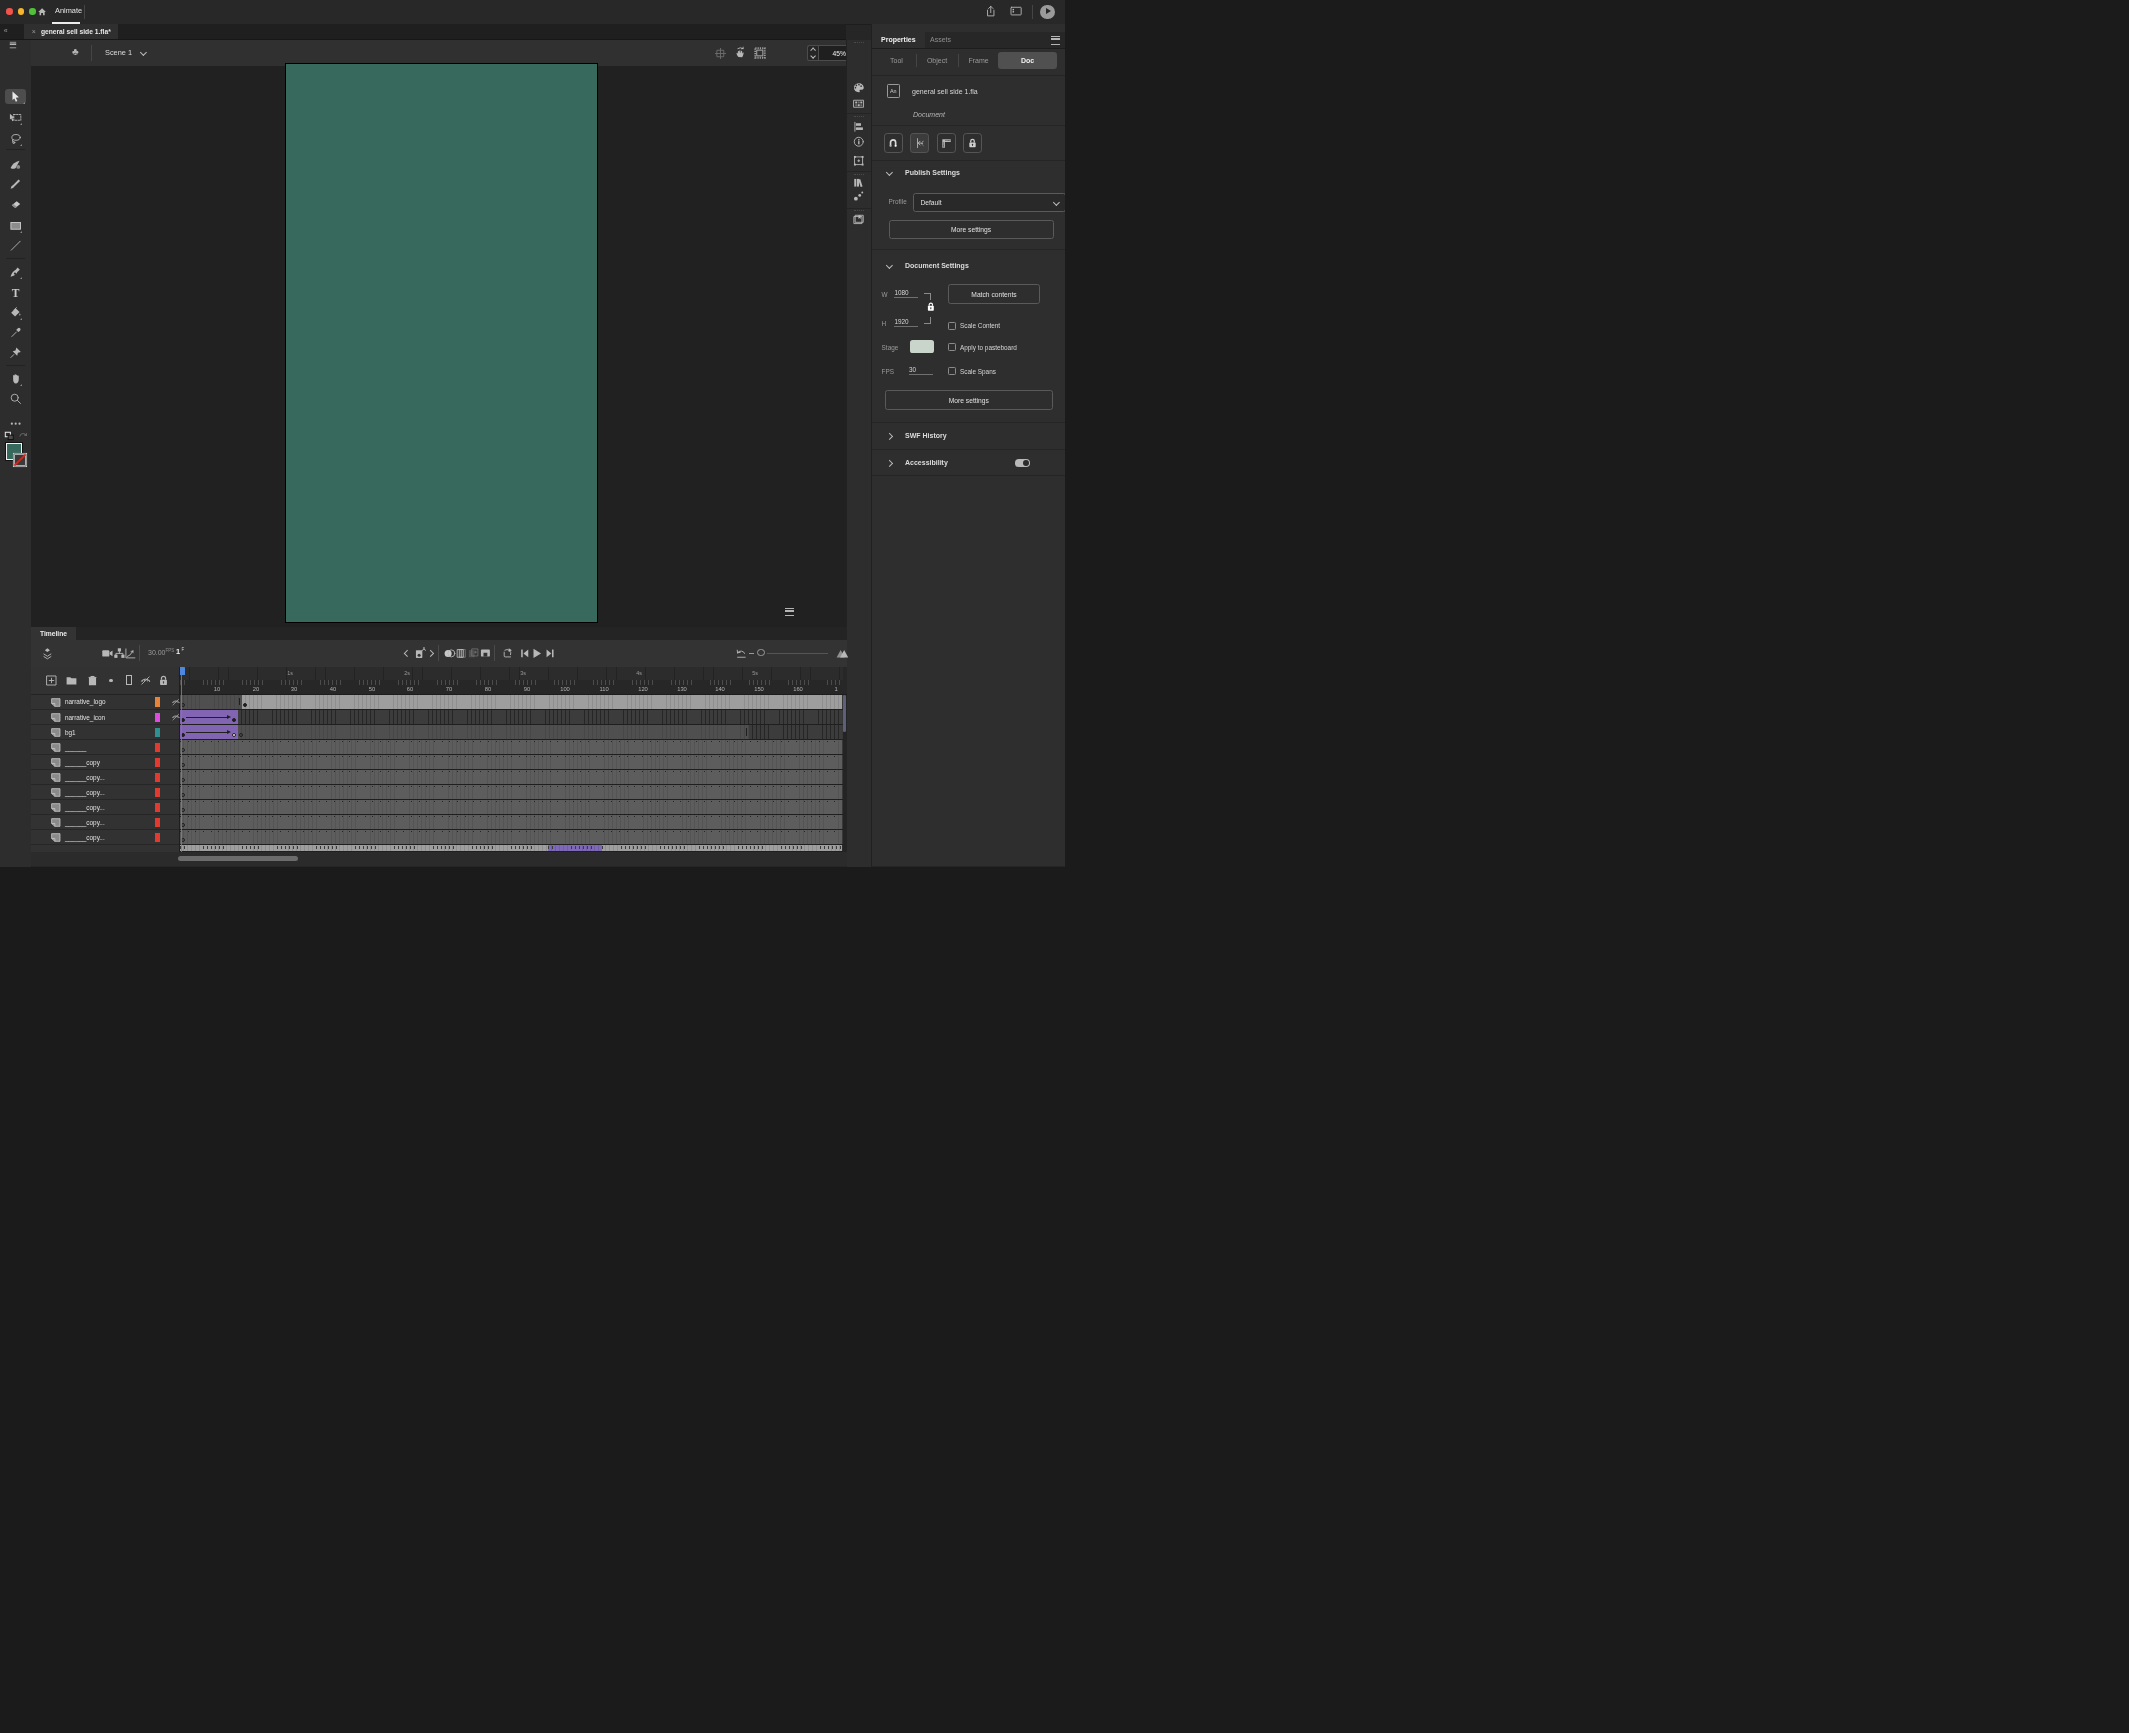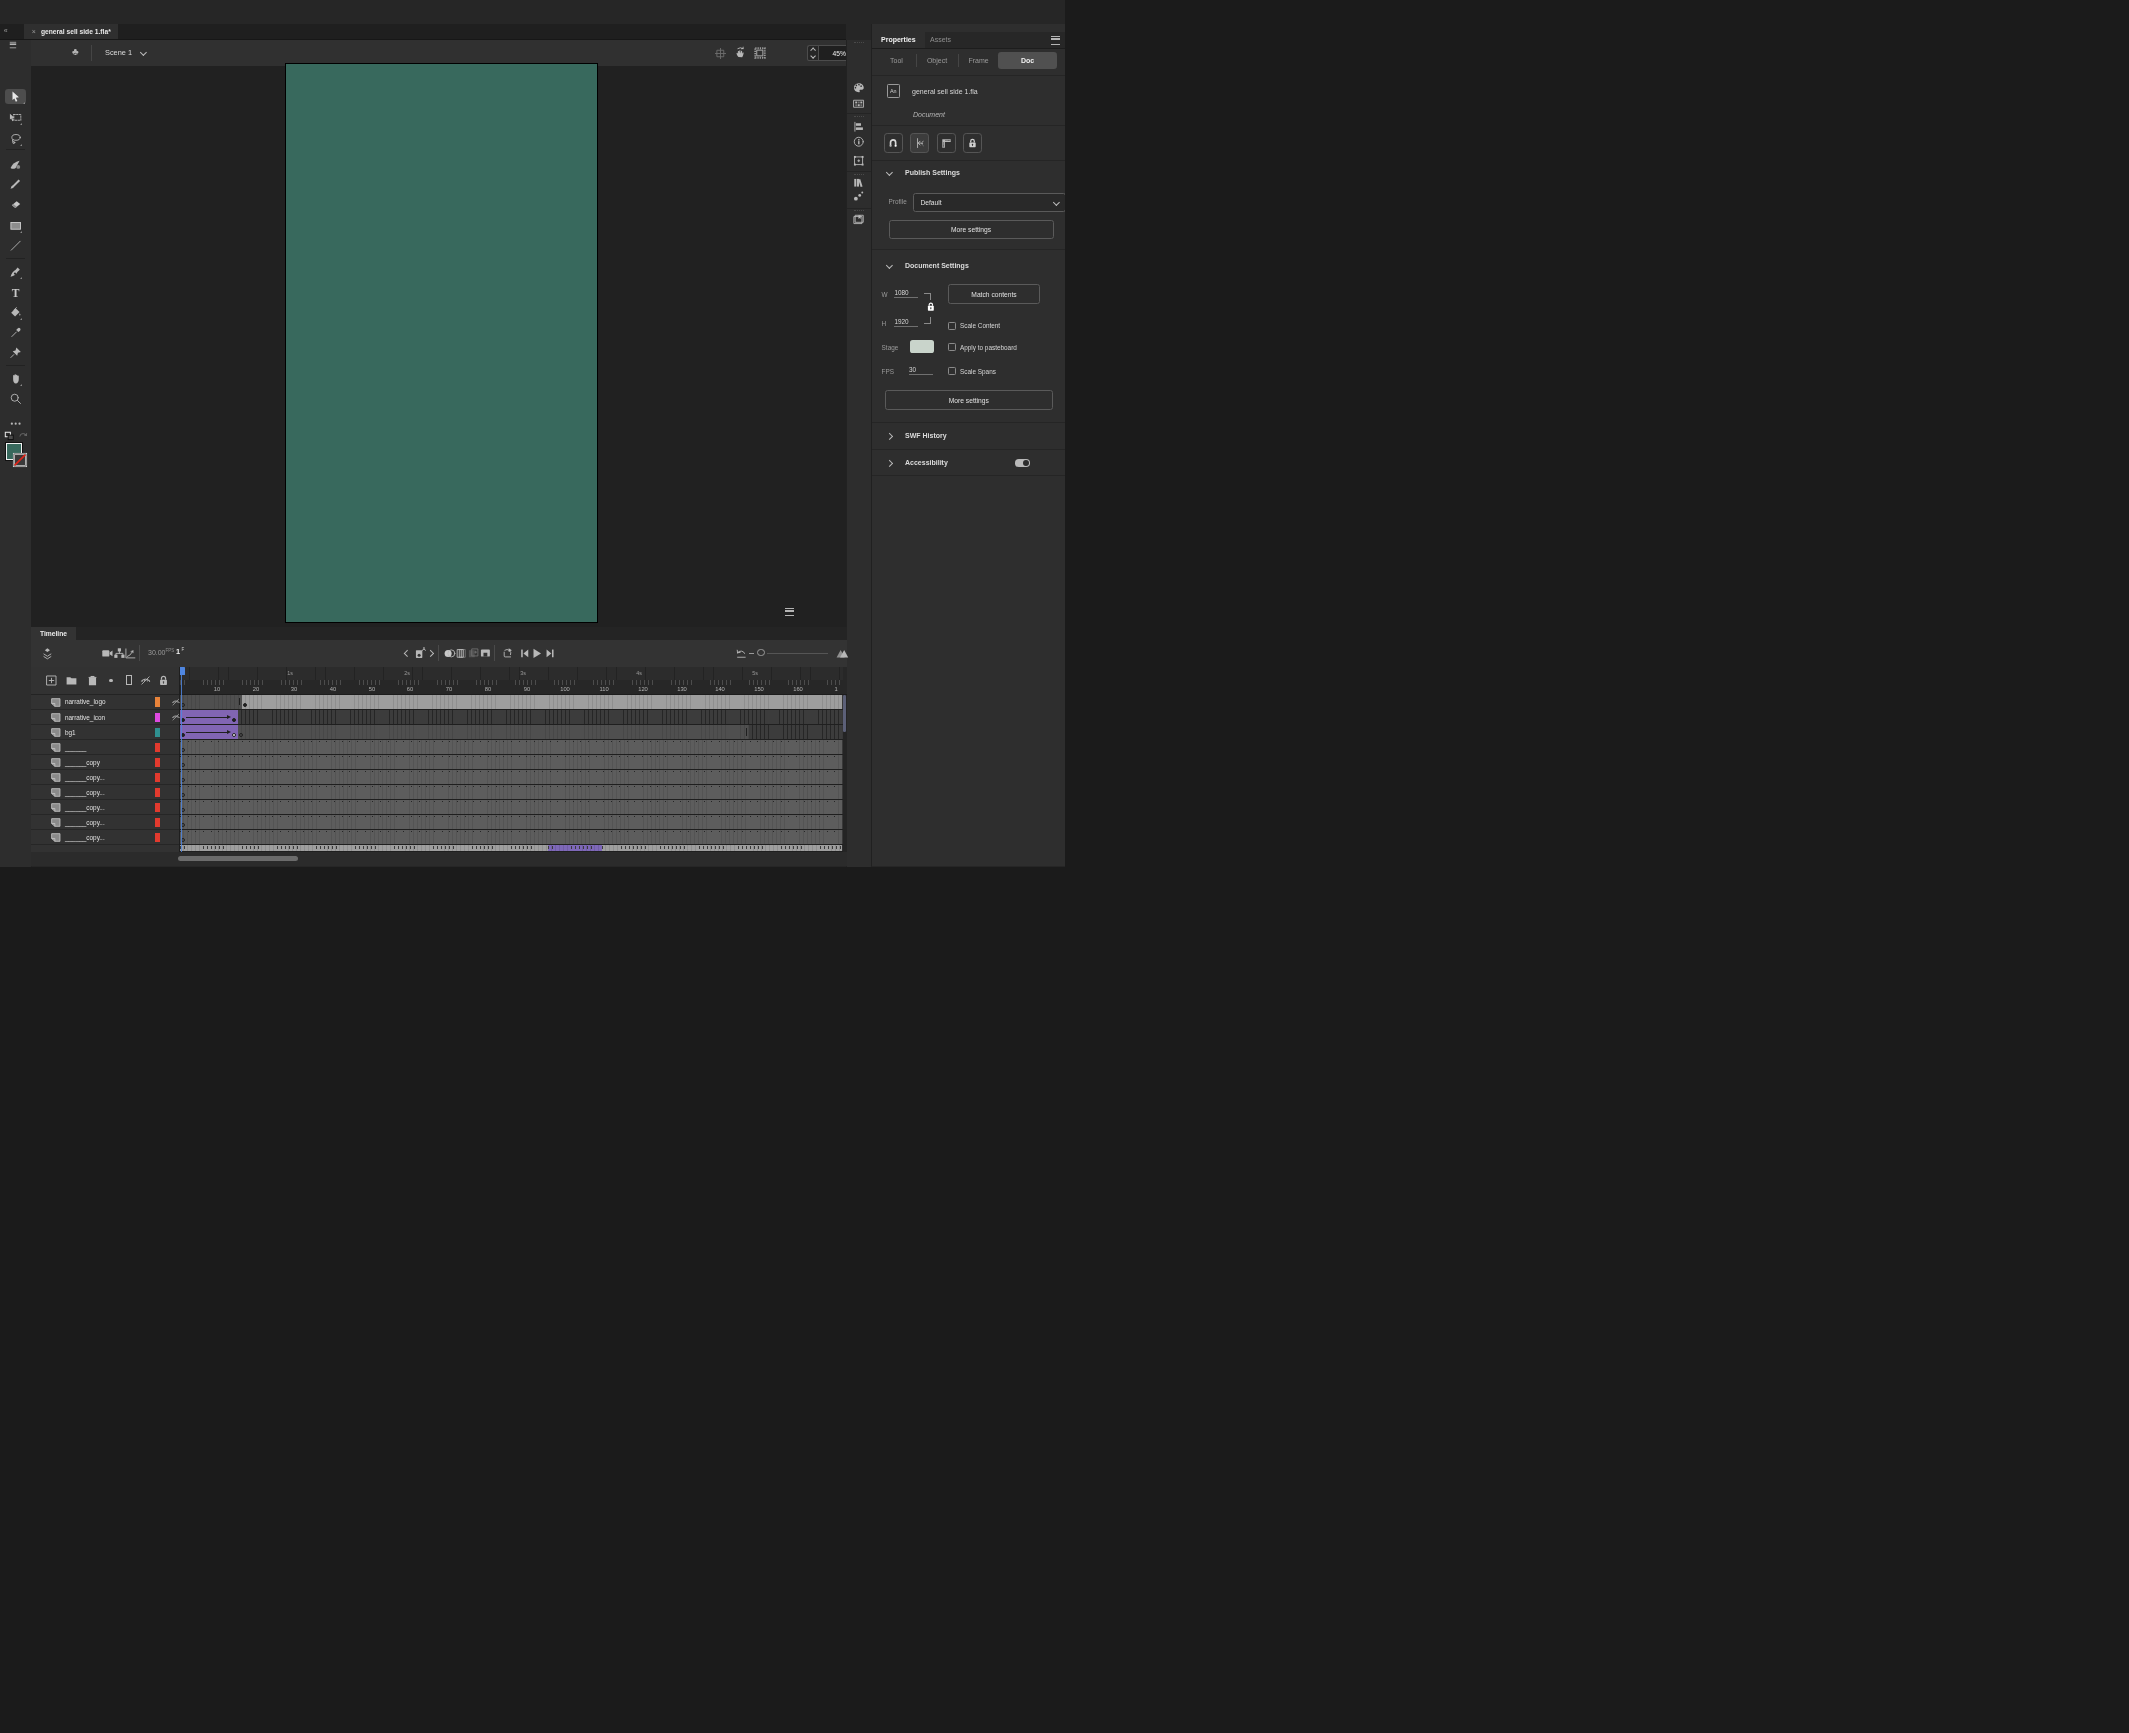--- a/index.html
+++ b/index.html
@@ -124,20 +124,44 @@
   .vscroll{position:absolute;right:0;top:27.5px;width:4.5px;height:157px;background:#242424;}
   .vscroll .vthumb{position:absolute;left:0.6px;top:0;width:3.2px;height:37px;background:#5c6078;border-radius:1.3px;}
   .hscroll{position:absolute;left:0;top:228px;width:816px;height:7.7px;background:#2b2b2b;}
   .hthumb{position:absolute;top:1.3px;height:5.1px;background:#6b6b6b;border-radius:2.6px;}
 </style>
 </head>
 <body>
 
 <div class="root">
 
+  <div class="abs titlebar">
+    <div class="light" style="left:6.4px;background:#f2544c;"></div>
+    <div class="light" style="left:18px;background:#f5b62d;"></div>
+    <div class="light" style="left:29.4px;background:#53c03c;"></div>
+    <svg class="abs" style="left:37px;top:7px;" width="10.2" height="10.2" viewBox="0 0 16 16">
+      <path class="icf" d="M8 2 L14 8 H12 V13 H9.5 V9.5 H6.5 V13 H4 V8 H2 Z"></path>
+    </svg>
+    <div class="apptab">Animate</div>
+    <div class="apptab-underline"></div>
+    <div class="tb-divider" style="left:84px;"></div>
+    <svg class="abs" style="left:985px;top:5.1px;" width="11.5" height="12.8" viewBox="0 0 18 20">
+      <path class="ic" d="M4 8 V17 H14 V8"></path>
+        <path class="ic" d="M9 12 V2 M5.5 5.5 L9 2 L12.5 5.5"></path>
+    </svg>
+    <svg class="abs" style="left:1010px;top:6.4px;" width="12.8" height="10.2" viewBox="0 0 20 16">
+      <rect class="ic" x="1.5" y="2" width="16" height="12" rx="1"></rect>
+      <rect class="icf" x="4" y="4.5" width="2.3" height="2.3"></rect>
+        <rect class="icf" x="4" y="8" width="2.3" height="2.3"></rect>
+    </svg>
+    <div class="tb-divider" style="left:1032px;"></div>
+    <div class="playbtn" style="left:1040px;">
+        <div class="tri"></div>
+      </div>
+  </div>
 
   <div class="abs doctabs">
     <span class="abs chev-glyph" style="left:3.8px;top:3.2px;">«</span>
     <div class="doctab">
       <span class="x">×</span>
       <span class="t">general sell side 1.fla*</span>
     </div>
   </div>
   <span class="abs chev-glyph" style="left:1055px;top:26px;">»</span>
 

